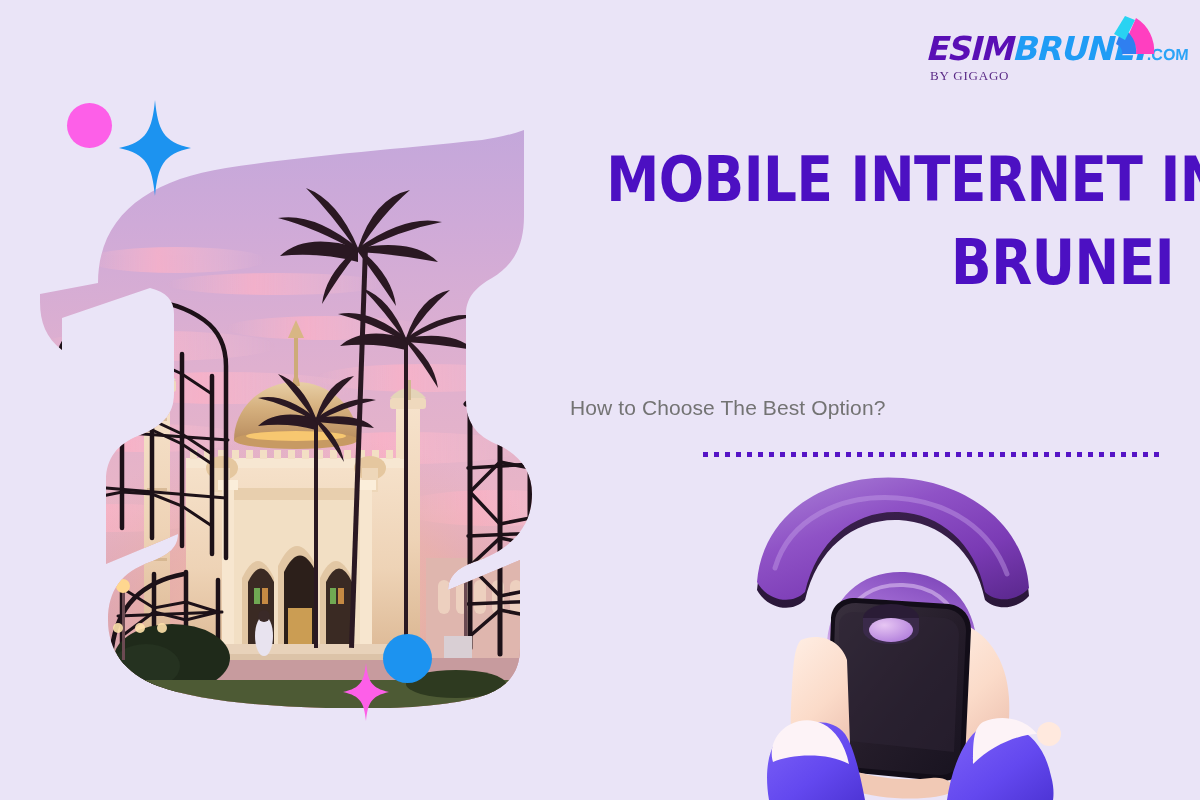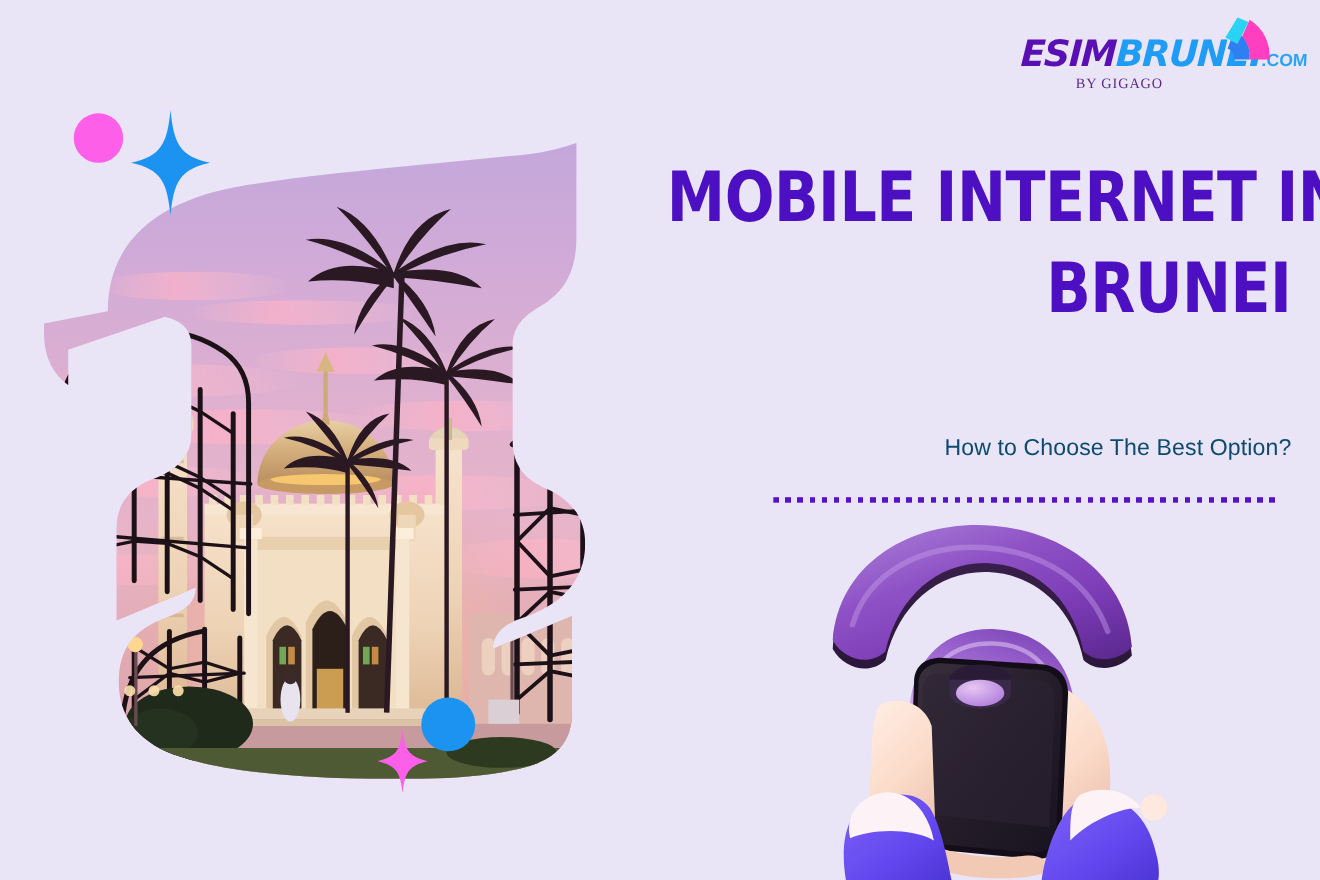--- a/index.html
+++ b/index.html
@@ -50,21 +50,20 @@
   }
   .logo-byline {
     position: absolute;
     left: 2px;
     top: 50px;
     font-family: "Liberation Serif", serif;
     font-size: 13px;
     letter-spacing: 0.8px;
     color: #5a2a86;
     font-weight: 400;
-    margin-left: 48px;
   }
   .logo-fan {
     position: absolute;
     left: 166px;
     top: -4px;
     width: 66px;
     height: 44px;
   }
 
   
@@ -83,22 +82,22 @@
     transform: scaleX(0.94);
     transform-origin: right center;
   }
   .headline .hl-line { display: block; white-space: nowrap; }
 
   .subtitle {
     position: absolute;
     left: 570px;
     top: 396px;
     width: 604px;
-    text-align: right;
-    color: #0c4a6e;
+    text-align: left;
+    color: #737373;
     font-family: "Liberation Sans", sans-serif;
     font-weight: 400;
     font-size: 21px;
     letter-spacing: 0.1px;
   }
 
   .divider {
     position: absolute;
     left: 703px;
     top: 452px;

